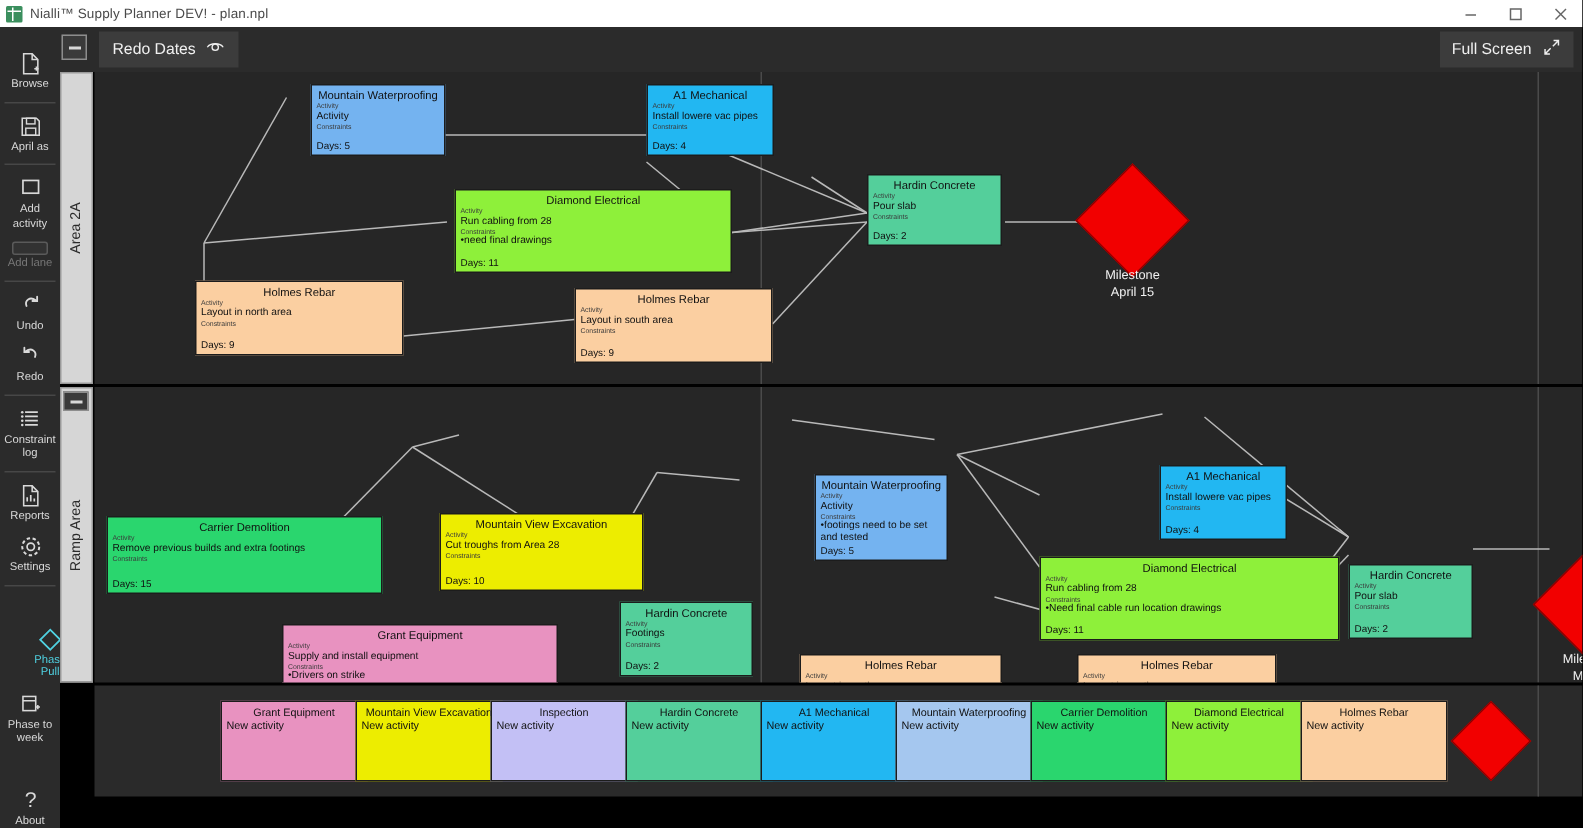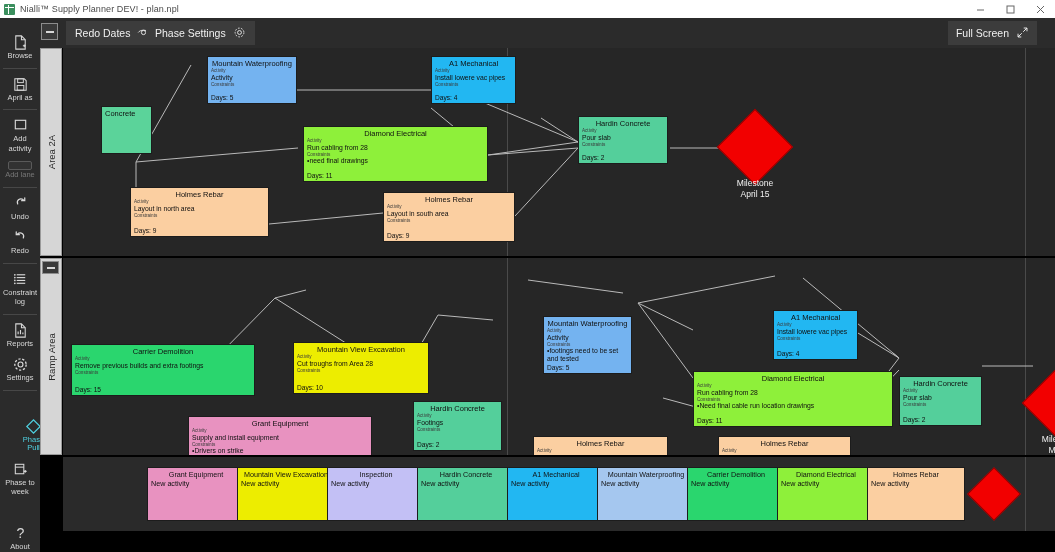--- a/index.html
+++ b/index.html
@@ -48,21 +48,21 @@
   }
   .collapse-btn i{ display:block;width:8px;height:2px;background:#d8d8d8; }
   .tb-group{
     position:absolute;top:3px;height:24px;background:#3c3c3c;
     display:flex;align-items:center;gap:7px;padding:0 9px;
     font-size:10.5px;color:#f0f0f0;
   }
   #grp-dates{ left:66px; }
   #grp-phase{ left:146px; }
   .fullscreen{
-    position:absolute;right:18px;top:3px;height:24px;
+    position:absolute;right:6px;top:3px;height:24px;
     display:flex;align-items:center;gap:7px;padding:0 8px;
     font-size:10.5px;color:#f0f0f0;background:#3c3c3c;
   }
 
   
   .rail{
     position:absolute;left:0;top:18px;width:40px;height:534px;
     background:#2b2b2b;
   }
   .rail-items{ position:absolute;left:0;top:12px;width:40px; }
@@ -196,29 +196,20 @@
   <div class="tb-group" id="grp-dates">
     <span>Redo Dates</span>
     <span>
       <svg width="13" height="13" viewBox="0 0 16 16">
           <path d="M1.5 8 C4 4.2 12 4.2 14.5 8" fill="none" stroke="#eee" stroke-width="1.1"></path>
           <circle cx="8" cy="8" r="2.6" fill="none" stroke="#eee" stroke-width="1.1"></circle>
         </svg>
     </span>
   </div>
 
-  <div class="tb-group" id="grp-phase">
-    <span>Phase Settings</span>
-    <span>
-      <svg width="13" height="13" viewBox="0 0 16 16">
-          <circle cx="8" cy="8" r="2.4" fill="none" stroke="#eee" stroke-width="1.1"></circle>
-          <circle cx="8" cy="8" r="5.4" fill="none" stroke="#eee" stroke-width="1.1" stroke-dasharray="2.2 1.6"></circle>
-        </svg>
-    </span>
-  </div>
 
   <div class="fullscreen">
     <span>Full Screen</span>
     <span>
       <svg width="13" height="13" viewBox="0 0 16 16">
           <path d="M9.5 2.5h4v4M13.5 2.5l-4.6 4.6M6.5 13.5h-4v-4M2.5 13.5l4.6-4.6" fill="none" stroke="#eee" stroke-width="1.2"></path>
         </svg>
     </span>
   </div>
 </div>
@@ -404,23 +395,20 @@
         <line x1="425" y1="107" x2="515" y2="100"></line>
         <line x1="425" y1="107" x2="515" y2="94"></line>
         <line x1="368" y1="60" x2="425" y2="107"></line>
         <line x1="206" y1="176" x2="320" y2="165"></line>
         <line x1="452" y1="168" x2="515" y2="100"></line>
         <line x1="515" y1="94" x2="478" y2="70"></line>
         <line x1="607" y1="100" x2="665" y2="100"></line>
       </g>
     </svg>
 
-    <div class="simple" style="left:38px;top:58px;width:51px;height:48px;background:#5bd39a;">
-      <span class="ttl">Concrete</span>
-    </div>
 
     <div class="card" style="left:144px;top:8px;width:90px;height:48px;background:#74b3f0;">
       <span class="ttl">Mountain Waterproofing</span>
       <span class="lbl">Activity</span>
       <span class="val">Activity</span>
       <span class="lbl">Constraints</span>
       <span class="days">Days: 5</span>
     </div>
 
     <div class="card" style="left:368px;top:8px;width:85px;height:48px;background:#22b7f2;">

